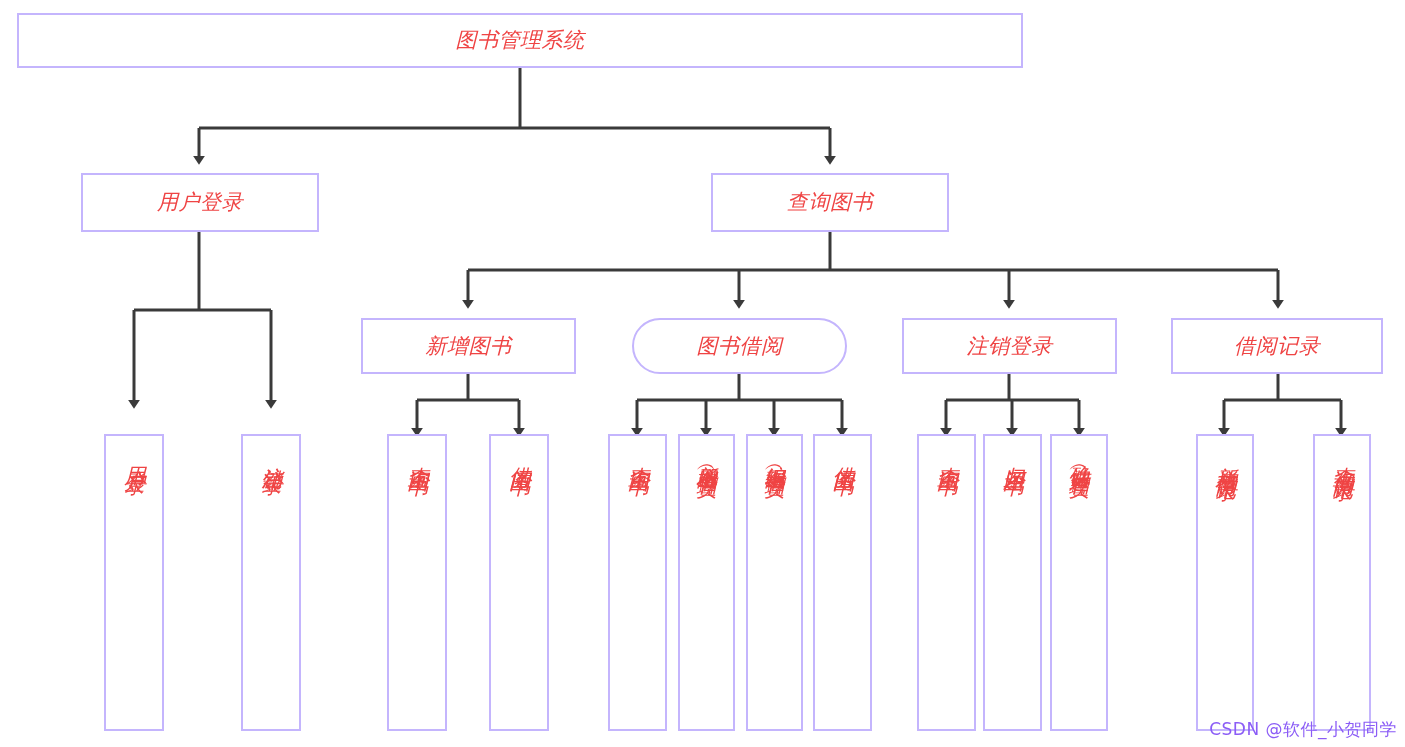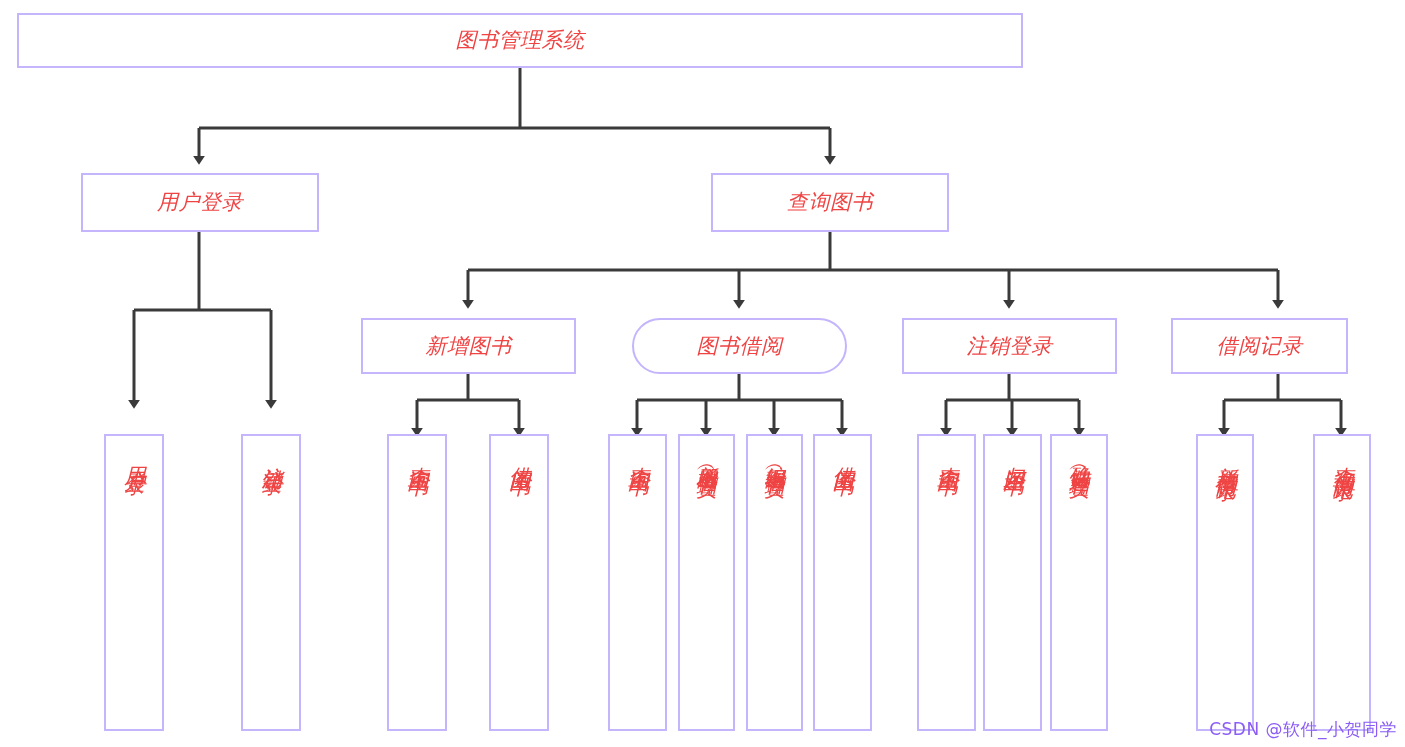--- a/index.html
+++ b/index.html
@@ -151,21 +151,21 @@
 
   <div class="node horiz" style="left:361px; top:318px; width:215px; height:56px;">
     <span class="label">新增图书</span>
   </div>
   <div class="node horiz" style="left:632px; top:318px; width:215px; height:56px;border-radius:28px;">
     <span class="label">图书借阅</span>
   </div>
   <div class="node horiz" style="left:902px; top:318px; width:215px; height:56px;">
     <span class="label">注销登录</span>
   </div>
-  <div class="node horiz" style="left:1171px; top:318px; width:177px; height:56px;">
+  <div class="node horiz" style="left:1171px; top:318px; width:212px; height:56px;">
     <span class="label">借阅记录</span>
   </div>
 
   <div class="node vert" style="left:104px; top:434px; width:60px; height:297px;">
     <span class="label">用户登录</span>
   </div>
   <div class="node vert" style="left:241px; top:434px; width:60px; height:297px;">
     <span class="label">注销登录</span>
   </div>
 

